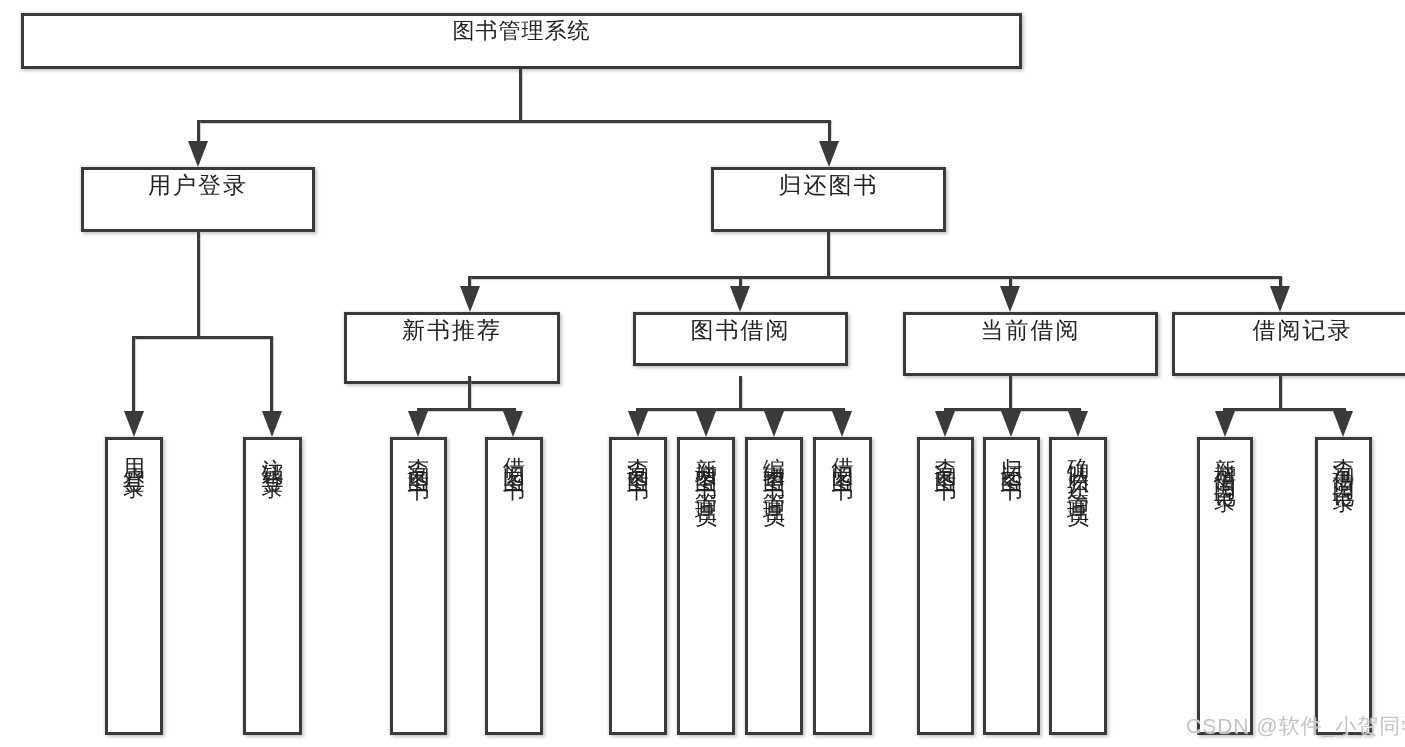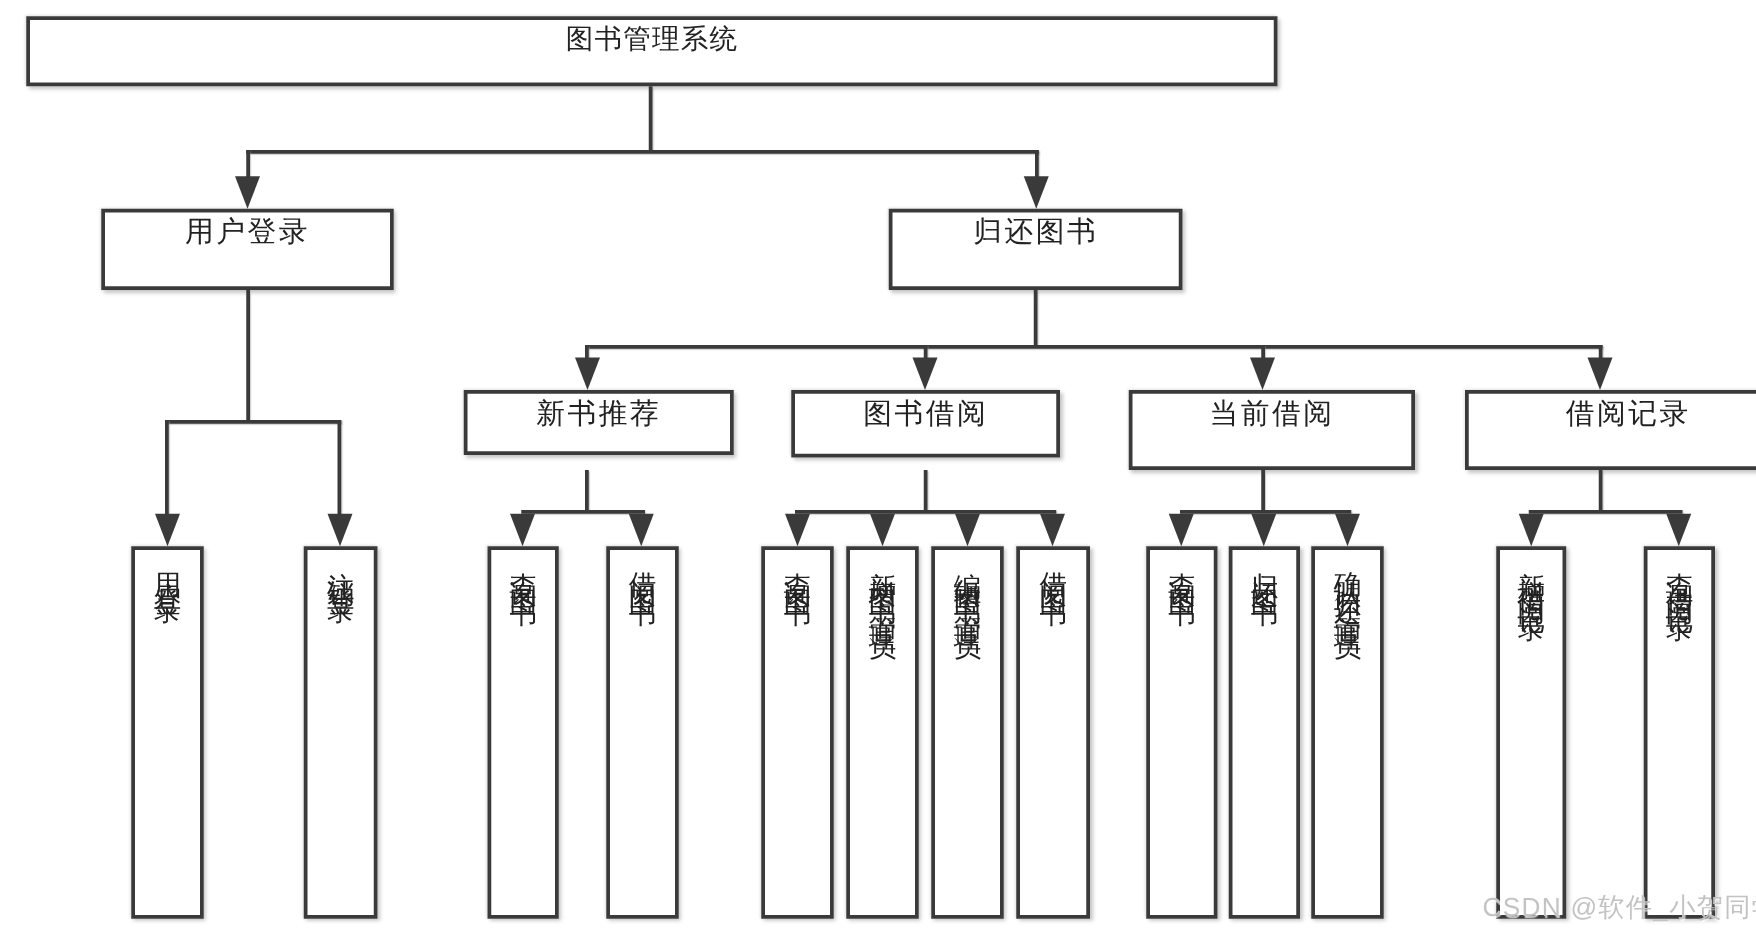--- a/index.html
+++ b/index.html
@@ -78,27 +78,27 @@
     <span class="hlabel root-label">图书管理系统</span>
   </div>
 
   <div class="box" style="left:81px;top:167px;width:234px;height:65px">
     <span class="hlabel">用户登录</span>
   </div>
   <div class="box" style="left:711px;top:167px;width:235px;height:65px">
     <span class="hlabel">归还图书</span>
   </div>
 
-  <div class="box" style="left:371px;top:312px;width:216px;height:52px">
+  <div class="box" style="left:344px;top:312px;width:216px;height:72px">
     <span class="hlabel">新书推荐</span>
   </div>
   <div class="box" style="left:633px;top:312px;width:215px;height:54px">
     <span class="hlabel">图书借阅</span>
   </div>
-  <div class="box" style="left:903px;top:312px;width:229px;height:64px">
+  <div class="box" style="left:903px;top:312px;width:255px;height:64px">
     <span class="hlabel">当前借阅</span>
   </div>
   <div class="box" style="left:1172px;top:312px;width:261px;height:64px">
     <span class="hlabel">借阅记录</span>
   </div>
 
   <div class="box" style="left:105px;top:437px;width:58px;height:298px">
     <span class="vtext">用户登录</span>
   </div>
   <div class="box" style="left:243px;top:437px;width:59px;height:298px">

